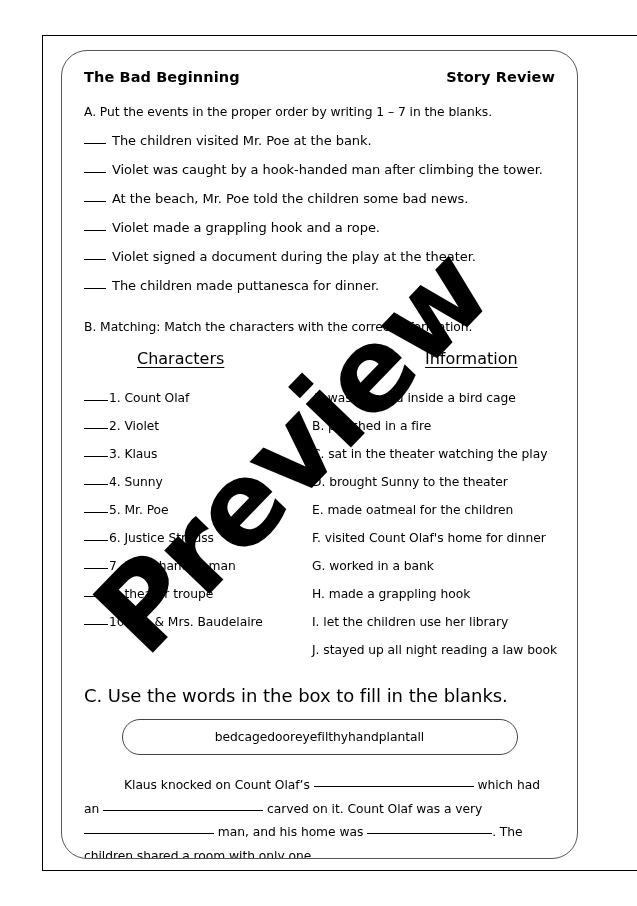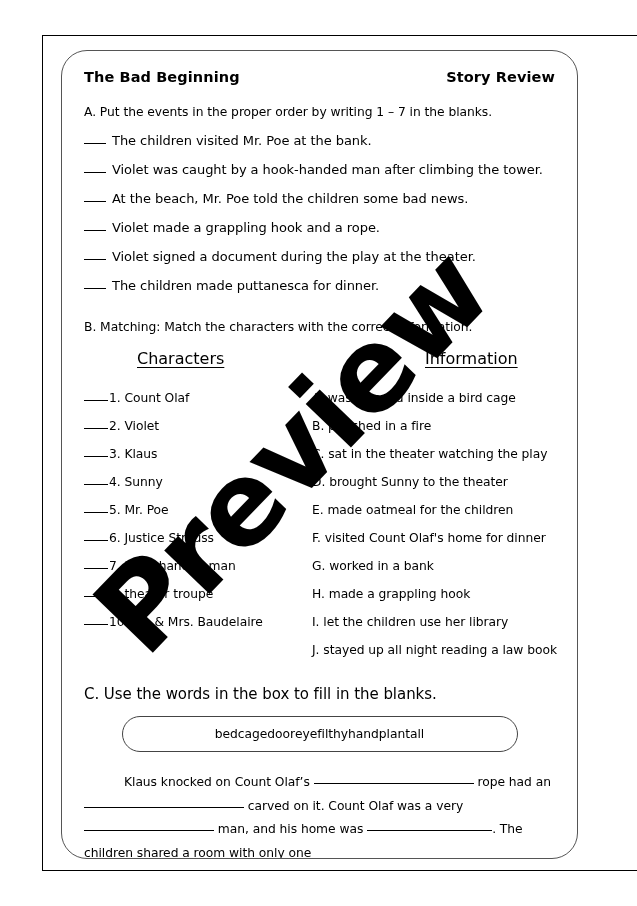--- a/index.html
+++ b/index.html
@@ -105,21 +105,21 @@
     display: inline-block;
     width: 24px;
     border-bottom: 1.3px solid #000;
     margin-right: 1px;
     vertical-align: 1px;
   }
 
   
   #section-c { margin-top: 28px; }
   .sec-c-instr {
-    font-size: 15px;
+    font-size: 18px;
     margin-left: 2px;
     letter-spacing: -0.05px;
   }
   #word-box {
     margin: 13px auto 0 auto;
     width: 396px;
     height: 36px;
     border: 1px solid #444;
     border-radius: 18px;
     display: flex;
@@ -248,21 +248,21 @@
         <span>eye</span>
         <span>filthy</span>
         <span>hand</span>
         <span>plan</span>
         <span>tall</span>
       </div>
 
       <div id="cloze">
         <span class="indent"></span><span>Klaus knocked on Count Olaf’s</span>
         <span class="blank-l w160"></span>
-        <span>rope had</span>
+        <span>which had</span>
         <span>an</span>
         <span class="blank-l w160"></span>
         <span>carved on it. Count Olaf was a very</span>
         <span class="blank-l w130"></span>
         <span>man, and his home was</span>
         <span class="blank-l w125"></span><span>.</span>
         <span>The children shared a room with only one</span>
         
         
         

